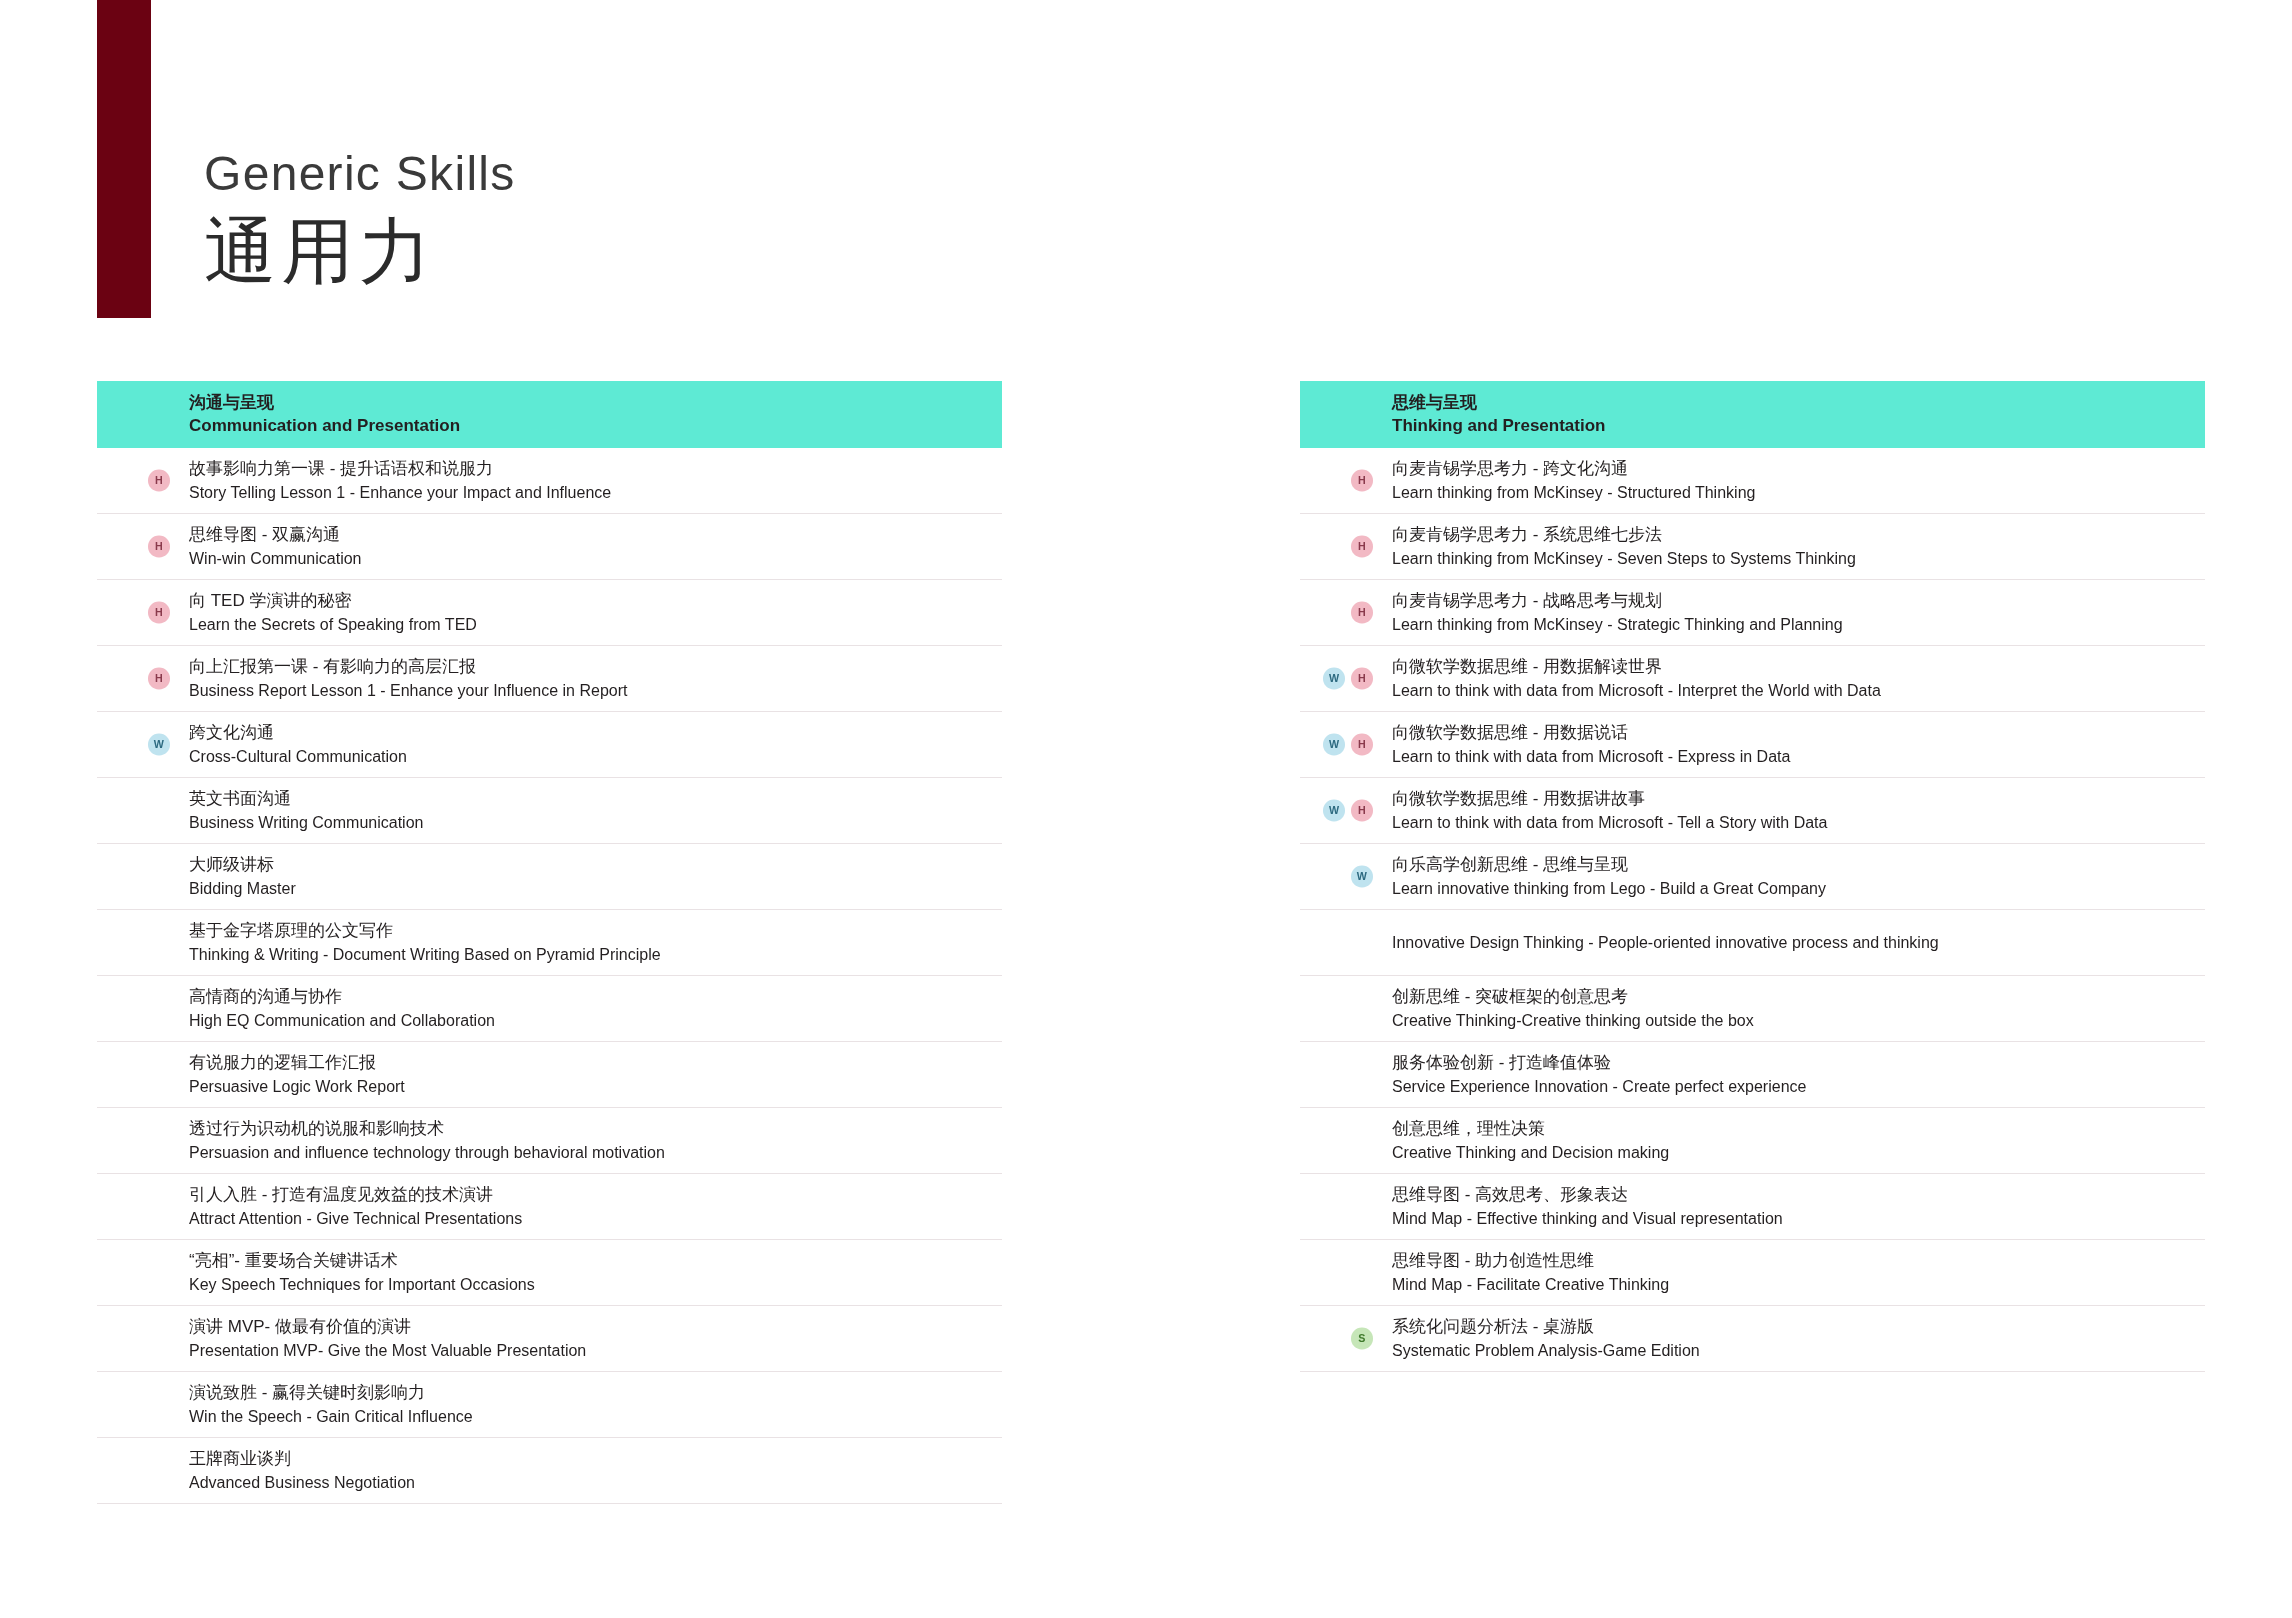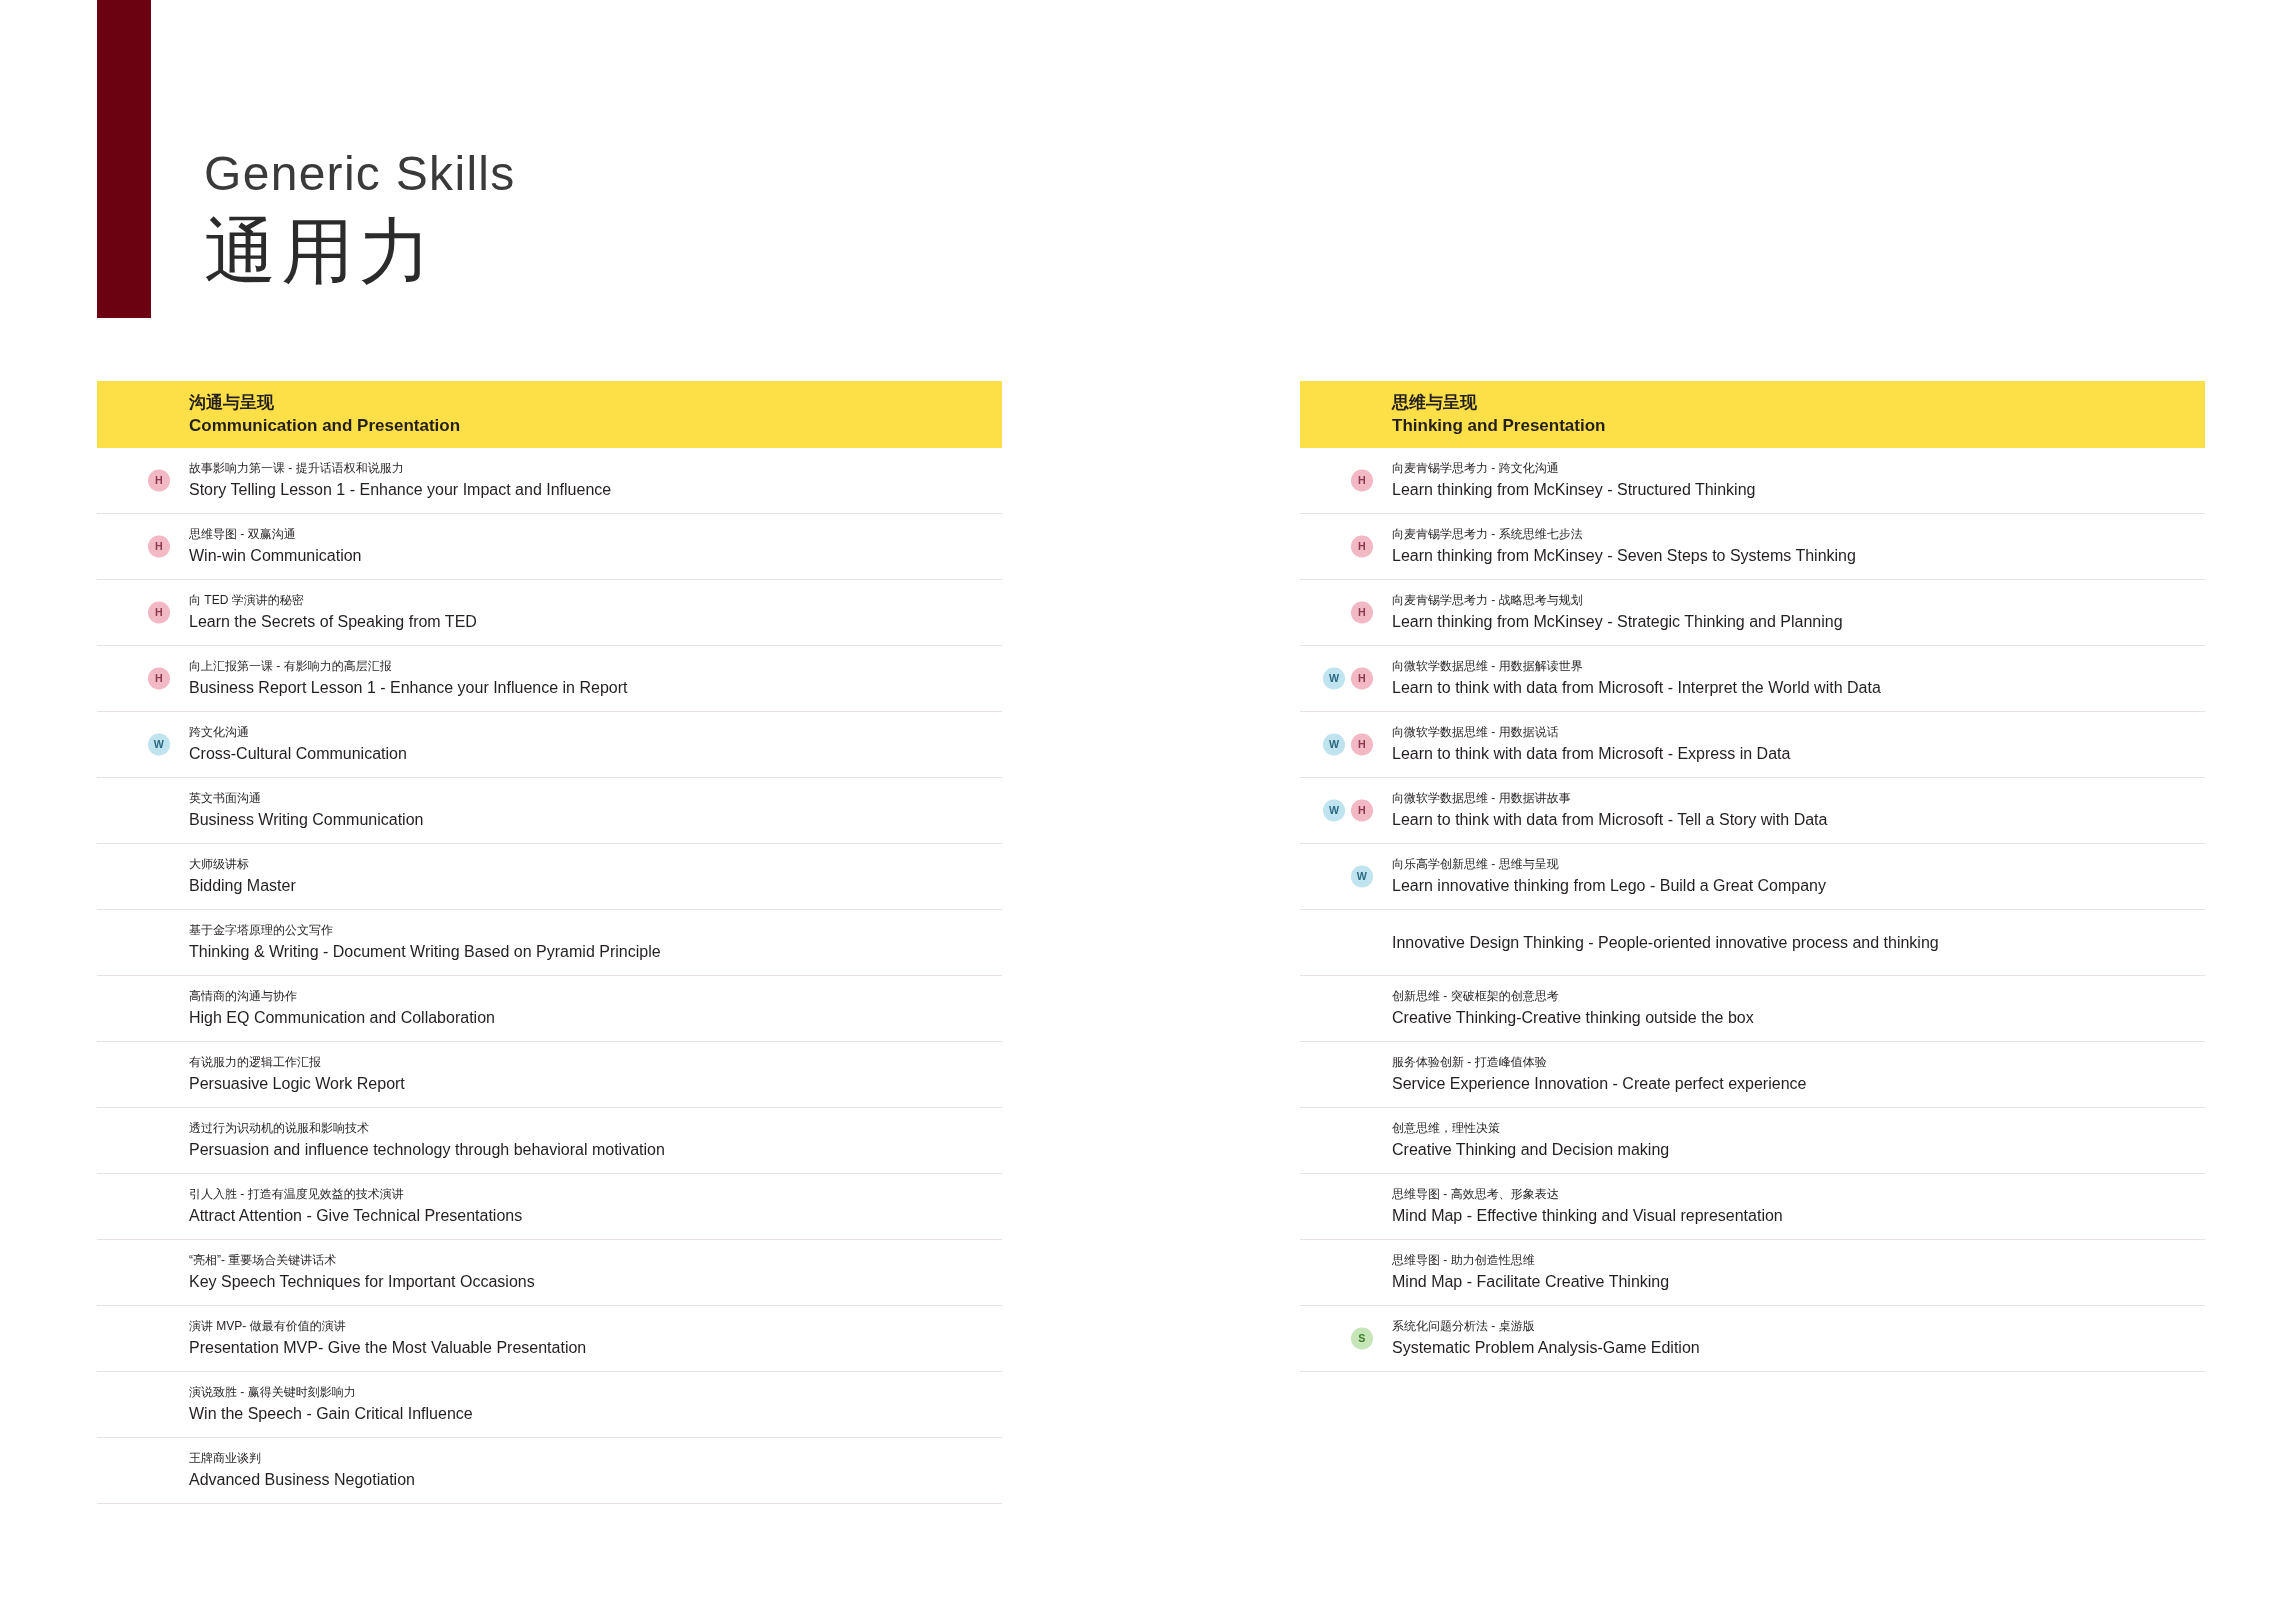--- a/index.html
+++ b/index.html
@@ -59,21 +59,21 @@
     width: 2293px;
   }
   .col {
     position: absolute;
     width: 905px;
   }
   .col-left { left: 97px; }
   .col-right { left: 1300px; }
 
   .col-header {
-    background: #fde047;
+    background: #5eead4;
     height: 67px;
     padding-left: 92px;
     box-sizing: border-box;
     display: flex;
     flex-direction: column;
     justify-content: center;
   }
   .col-header .zh {
     font-size: 17px;
     font-weight: bold;
@@ -90,21 +90,21 @@
     position: relative;
     min-height: 66px;
     border-bottom: 0.9px solid #e9e2e4;
     padding: 7.2px 0 7.2px 92px;
     box-sizing: border-box;
     display: flex;
     flex-direction: column;
     justify-content: center;
   }
   .entry .zh {
-    font-size: 12px;
+    font-size: 17px;
     line-height: 1.45;
     color: #231f20;
   }
   .entry .en {
     font-size: 16px;
     line-height: 1.45;
     color: #231f20;
   }
   .badges {
     position: absolute;

